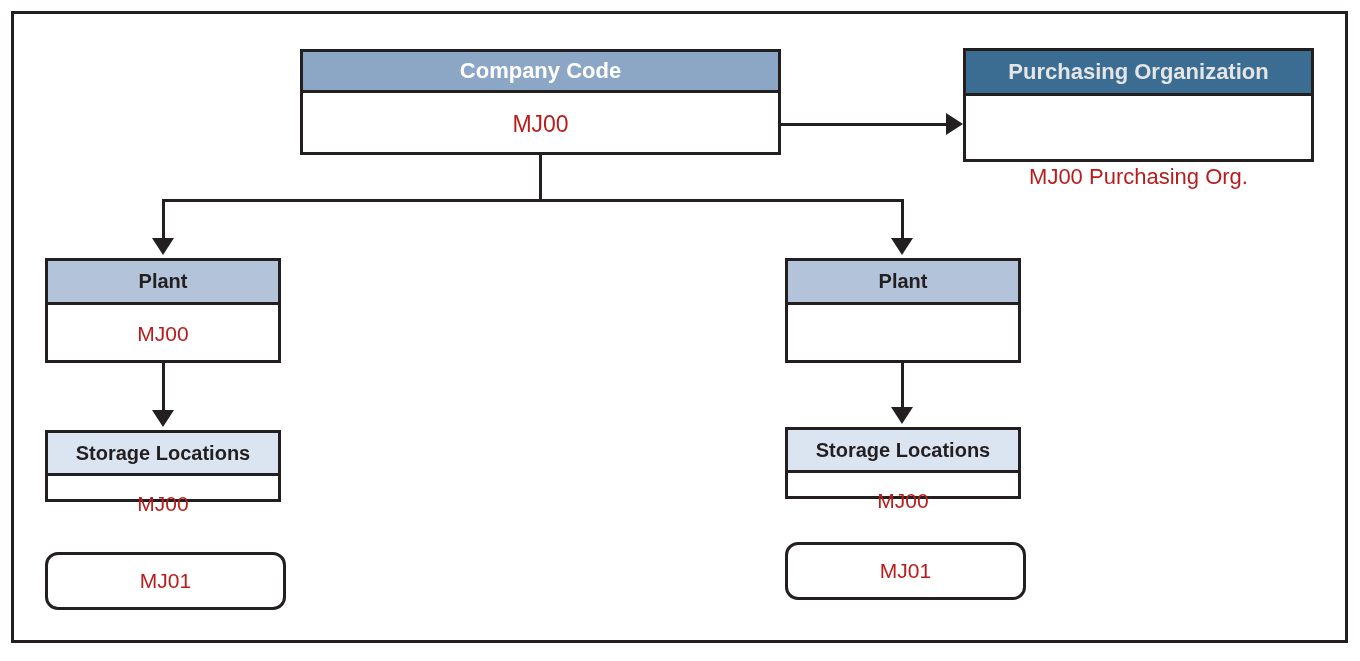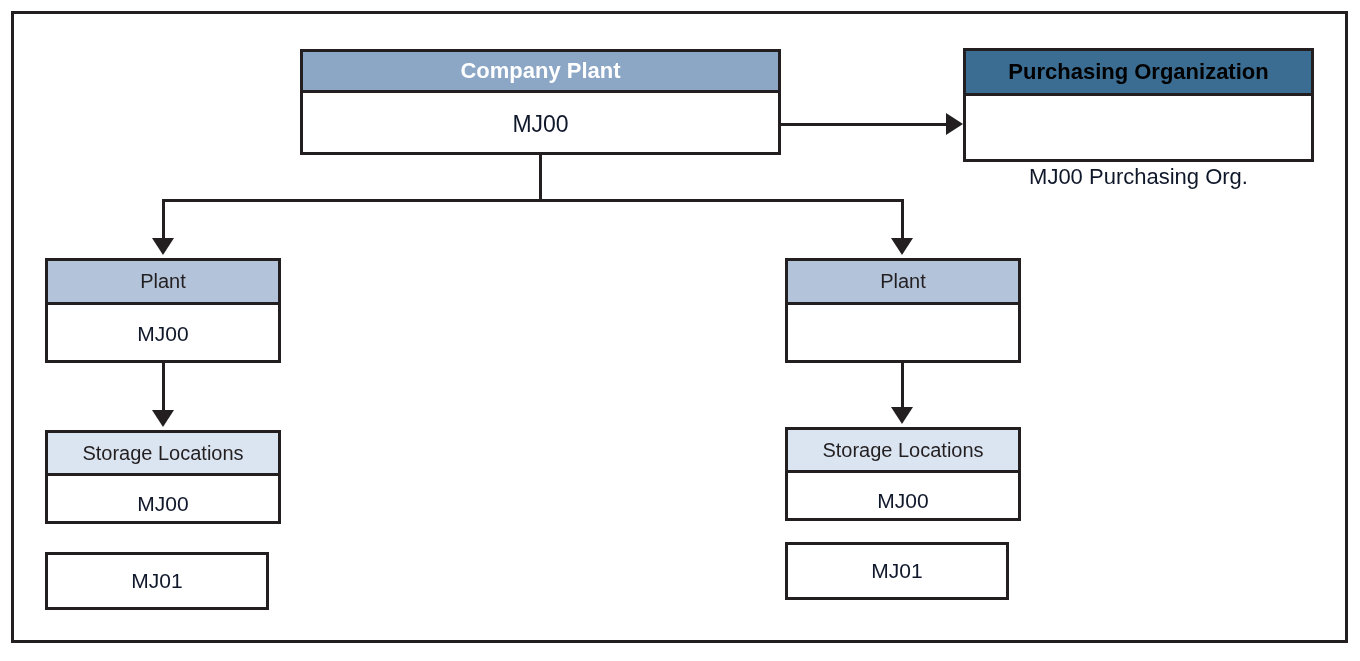--- a/index.html
+++ b/index.html
@@ -37,29 +37,30 @@
   }
   .node-header {
     box-sizing: border-box;
     width: 100%;
     display: flex;
     align-items: center;
     justify-content: center;
     text-align: center;
     line-height: 1.05;
     white-space: nowrap;
+    font-weight: bold;
   }
   .node-body {
     box-sizing: border-box;
     width: 100%;
     display: flex;
     align-items: center;
     justify-content: center;
     text-align: center;
-    color: #0f172a;
+    color: #b91c1c;
     white-space: nowrap;
   }
   
   #company-code {
     left: 300px;
     top: 49px;
     width: 481px;
     height: 106px;
   }
   #company-code .node-header {
@@ -78,21 +79,21 @@
   #purchasing-org {
     left: 963px;
     top: 48px;
     width: 351px;
     height: 114px;
   }
   #purchasing-org .node-header {
     height: 45px;
     background: #3b6d92;
     border-bottom: 3px solid #231f20;
-    color: #000000;
+    color: #e5e5e5;
     font-weight: bold;
     font-size: 22px;
   }
   #purchasing-org .node-body {
     height: 66px;
     font-size: 22px;
     margin-top: 48px;
   }
   
   .plant {
@@ -109,39 +110,40 @@
   }
   .plant .node-body {
     height: 58px;
     font-size: 21px;
   }
   #plant-left  { left: 45px; }
   #plant-right { left: 785px; }
   
   .storage {
     width: 236px;
-    height: 94px;
+    height: 72px;
   }
   .storage .node-header {
     height: 43px;
     background: #dbe5f1;
     border-bottom: 3px solid #231f20;
     color: #231f20;
     font-size: 20px;
   }
   .storage .node-body {
     height: 56px;
     font-size: 21px;
   }
   #storage-left  { left: 45px;  top: 430px; }
   #storage-right { left: 785px; top: 427px; }
   
   .storage-extra {
-    width: 224px;
+    width: 241px;
     height: 58px;
+    border-radius: 13px;
   }
   .storage-extra .node-body {
     height: 100%;
     font-size: 21px;
   }
   #storage-left-extra  { left: 45px;  top: 552px; }
   #storage-right-extra { left: 785px; top: 542px; }
   
   .conn {
     position: absolute;
@@ -201,21 +203,21 @@
   <div class="conn conn-v" id="conn-cc-right-v"></div>
   <div class="arrow-down" id="conn-cc-right-a"></div>
 
   <div class="conn conn-v" id="conn-pl-st-left-v"></div>
   <div class="arrow-down" id="conn-pl-st-left-a"></div>
 
   <div class="conn conn-v" id="conn-pl-st-right-v"></div>
   <div class="arrow-down" id="conn-pl-st-right-a"></div>
 
   <div class="node" id="company-code">
-    <div class="node-header">Company Plant</div>
+    <div class="node-header">Company Code</div>
     <div class="node-body">MJ00</div>
   </div>
 
   <div class="node" id="purchasing-org">
     <div class="node-header">Purchasing Organization</div>
     <div class="node-body">MJ00 Purchasing Org.</div>
   </div>
 
   <div class="node plant" id="plant-left">
     <div class="node-header">Plant</div>

